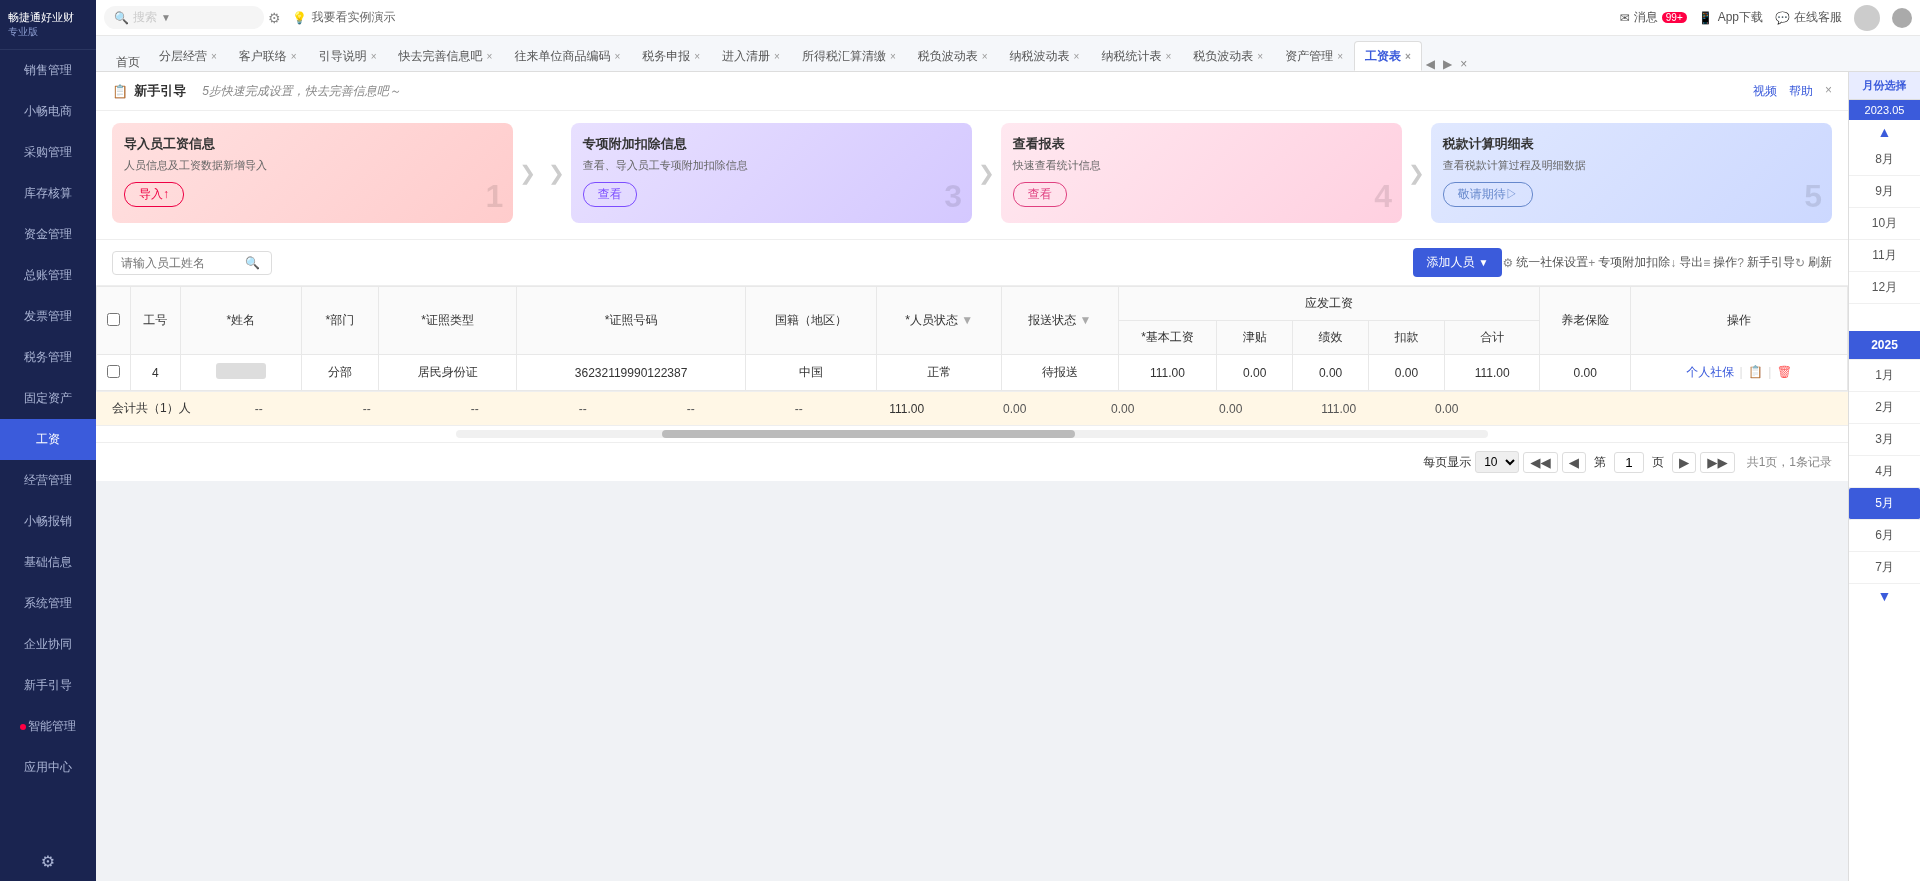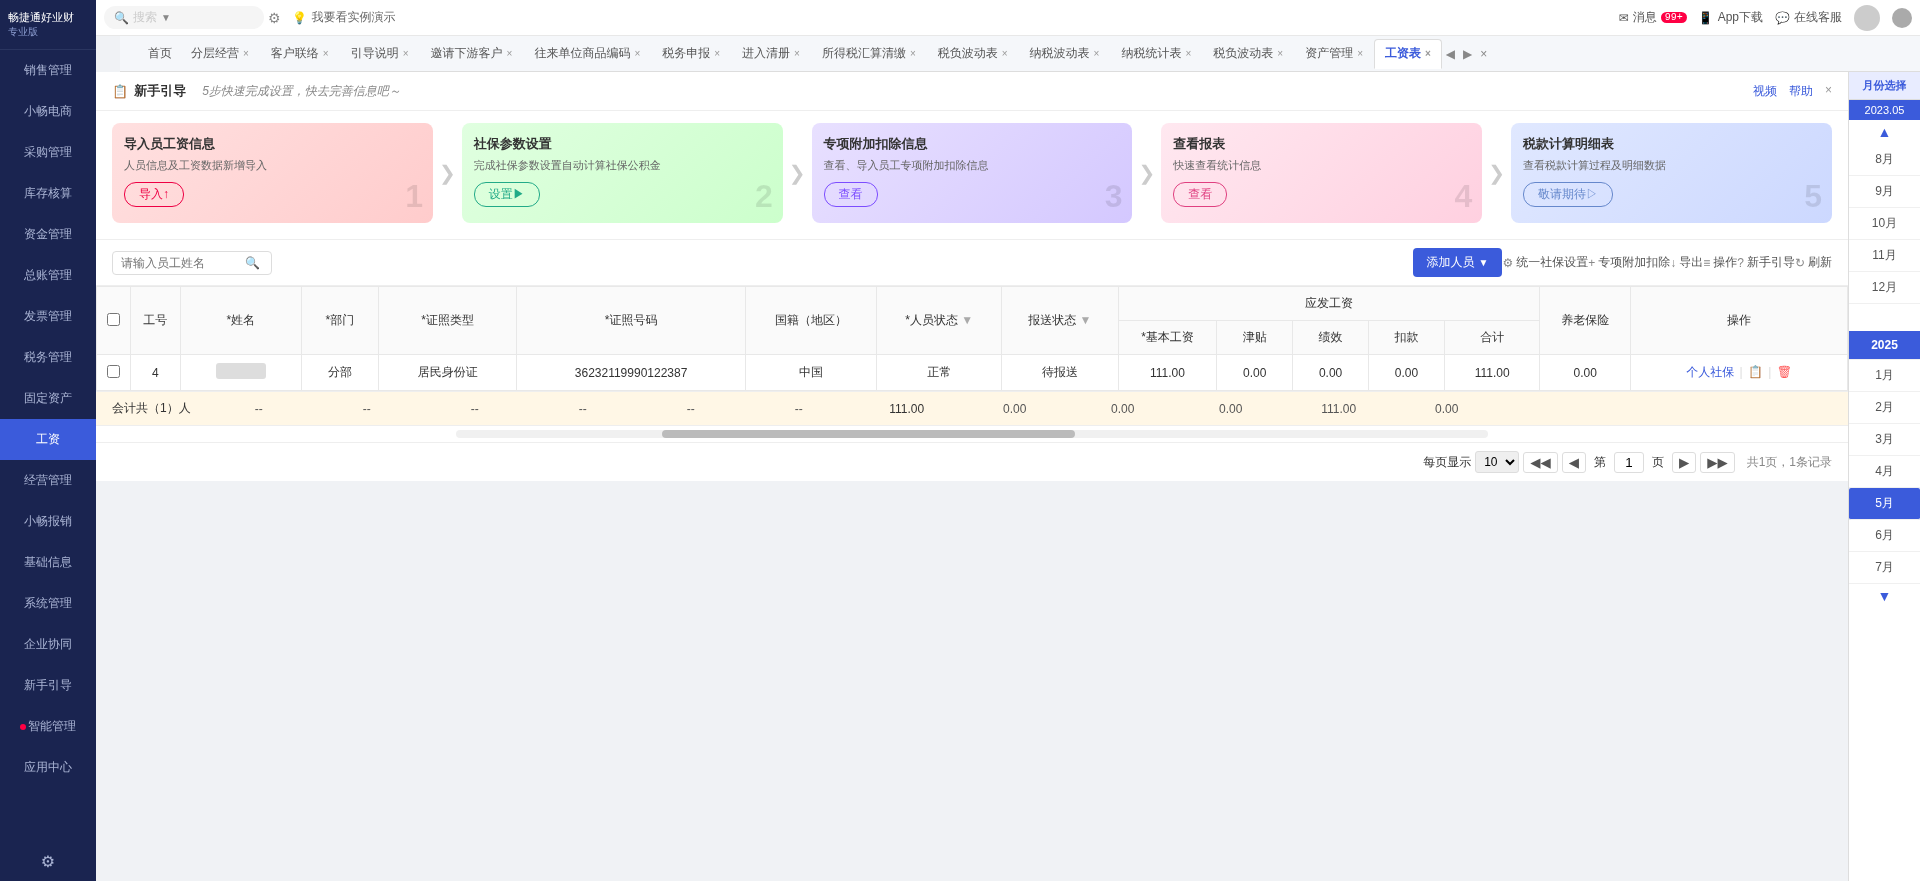--- a/index.html
+++ b/index.html
@@ -18,25 +18,25 @@
 
     
     .main { flex: 1; display: flex; flex-direction: column; overflow: hidden; }
 
     
     .topbar { height: 36px; background: #fff; border-bottom: 1px solid #e8e8e8; display: flex; align-items: center; padding: 0 8px; gap: 4px; flex-shrink: 0; }
     .topbar-search { display: flex; align-items: center; background: #f5f5f5; border-radius: 14px; padding: 3px 10px; gap: 4px; min-width: 160px; font-size: 12px; color: #999; }
     .topbar-demo { display: flex; align-items: center; gap: 4px; color: #666; font-size: 12px; margin-left: 8px; cursor: pointer; }
     .topbar-right { margin-left: auto; display: flex; align-items: center; gap: 12px; }
     .topbar-badge { position: relative; cursor: pointer; display: flex; align-items: center; gap: 4px; color: #555; font-size: 12px; }
-    .badge-count { background: #f04; color: #fff; font-size: 10px; border-radius: 8px; padding: 0 4px; min-width: 18px; text-align: center; font-family: Liberation Mono, monospace; }
+    .badge-count { background: #f04; color: #fff; font-size: 10px; border-radius: 8px; padding: 0 4px; min-width: 18px; text-align: center; }
     .topbar-avatar { width: 26px; height: 26px; background: #ccc; border-radius: 50%; }
 
     
-    .tabbar { height: 36px; background: #f5f7fa; border-bottom: 1px solid #ddd; display: flex; align-items: center; padding: 0 20px; overflow-x: auto; flex-shrink: 0; margin-left: 24px; }
+    .tabbar { height: 36px; background: #f5f7fa; border-bottom: 1px solid #ddd; display: flex; align-items: flex-end; padding: 0 12px; overflow-x: auto; flex-shrink: 0; }
     .tabbar::-webkit-scrollbar { height: 0; }
     .tab-item { display: flex; align-items: center; padding: 0 10px; height: 30px; border-radius: 4px 4px 0 0; cursor: pointer; white-space: nowrap; font-size: 12px; color: #555; border: 1px solid transparent; gap: 4px; flex-shrink: 0; }
     .tab-item.active { background: #fff; border-color: #ddd; border-bottom-color: #fff; color: #3b5bdb; font-weight: bold; }
     .tab-item .close-tab { color: #999; font-size: 10px; cursor: pointer; }
     .tab-home { color: #555; font-size: 12px; padding: 0 8px; cursor: pointer; flex-shrink: 0; }
     .tab-nav-btn { color: #888; cursor: pointer; padding: 0 4px; flex-shrink: 0; }
 
     
     .content { flex: 1; display: flex; overflow: hidden; }
     .content-main { flex: 1; overflow: auto; padding: 0; background: #f0f2f5; }
@@ -187,21 +187,21 @@
       </div>
     <div class="tab-item">
         <span>客户联络</span>
         <span class="close-tab">×</span>
       </div>
     <div class="tab-item">
         <span>引导说明</span>
         <span class="close-tab">×</span>
       </div>
     <div class="tab-item">
-        <span>邀请下游客户</span>
+        <span>快去完善信息吧</span>
         <span class="close-tab">×</span>
       </div>
     <div class="tab-item">
         <span>往来单位商品编码</span>
         <span class="close-tab">×</span>
       </div>
     <div class="tab-item">
         <span>税务申报</span>
         <span class="close-tab">×</span>
       </div>
@@ -259,26 +259,20 @@
       </div>
 
       <div class="steps-bar">
         <div class="step-card step-card-1">
           <div class="step-title">导入员工资信息</div>
           <div class="step-desc">人员信息及工资数据新增导入</div>
           <button class="step-btn step-btn-red">导入↑</button>
           <div class="step-number">1</div>
         </div>
         <div class="step-arrow">❯</div>
-        <div class="step-card step-card-2">
-          <div class="step-title">社保参数设置</div>
-          <div class="step-desc">完成社保参数设置自动计算社保公积金</div>
-          <button class="step-btn step-btn-green">设置▶</button>
-          <div class="step-number">2</div>
-        </div>
         <div class="step-arrow">❯</div>
         <div class="step-card step-card-3">
           <div class="step-title">专项附加扣除信息</div>
           <div class="step-desc">查看、导入员工专项附加扣除信息</div>
           <button class="step-btn step-btn-purple">查看</button>
           <div class="step-number">3</div>
         </div>
         <div class="step-arrow">❯</div>
         <div class="step-card step-card-4">
           <div class="step-title">查看报表</div>

